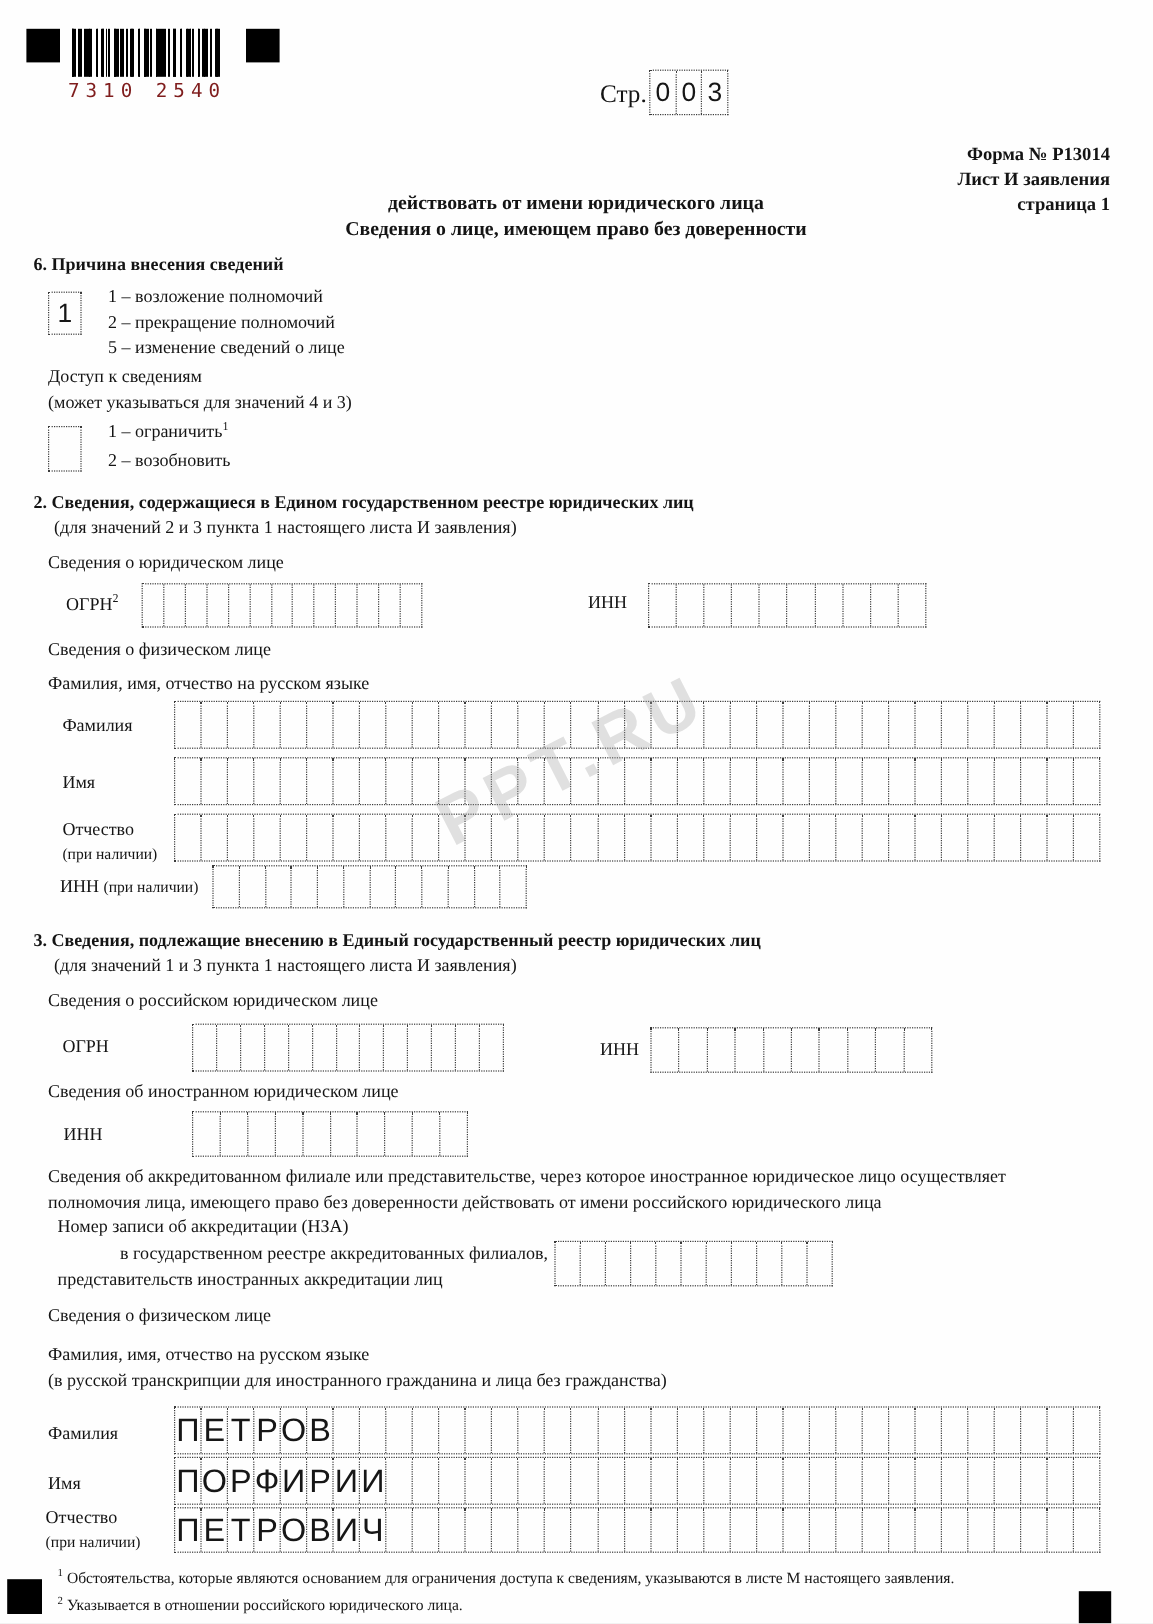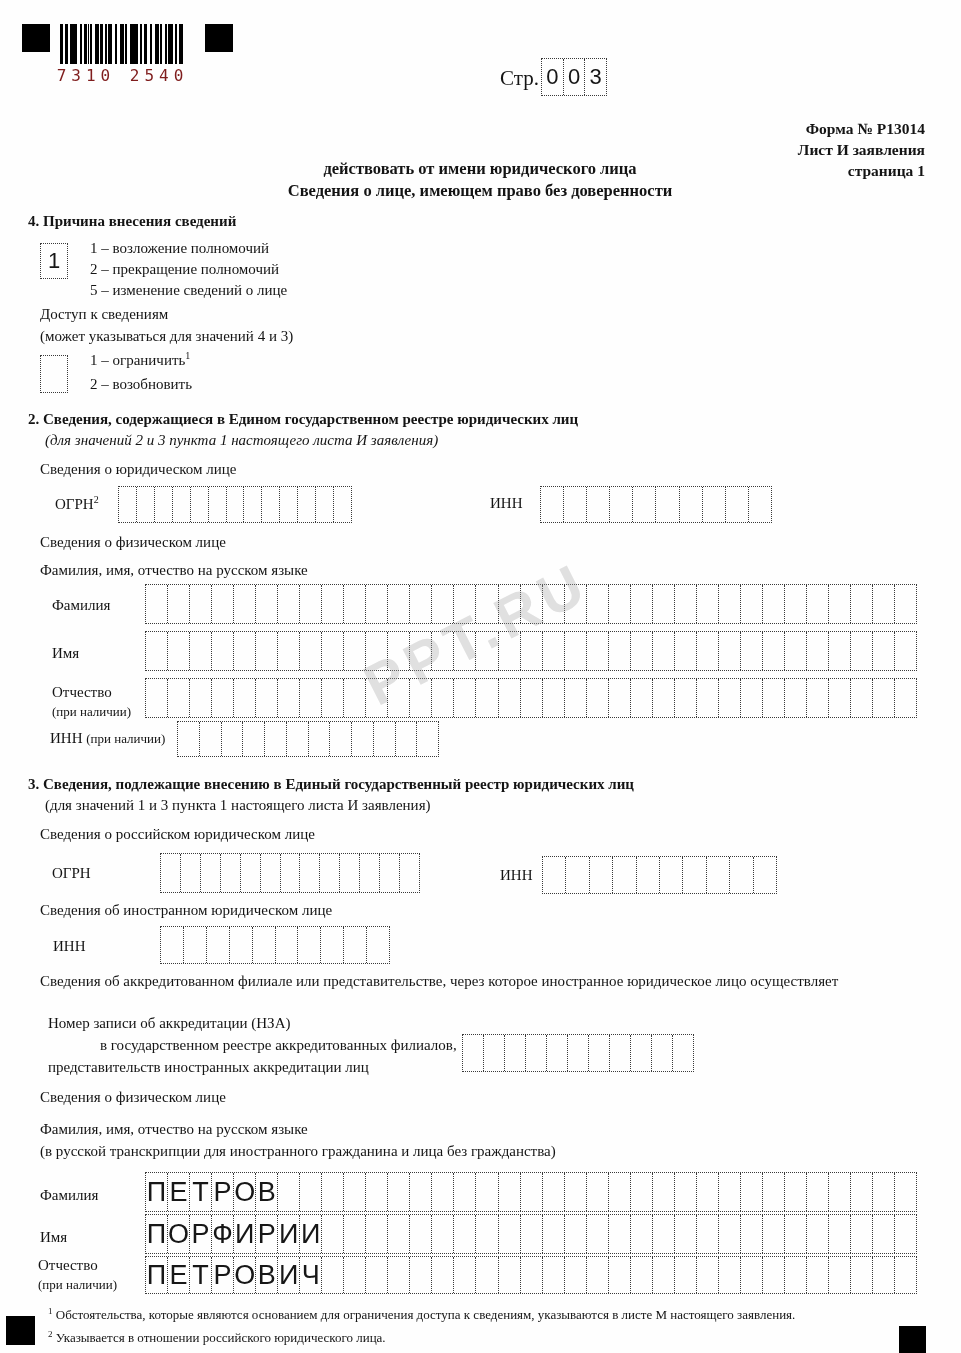--- a/index.html
+++ b/index.html
@@ -76,38 +76,38 @@
     <div>Форма № Р13014</div>
     <div>Лист И заявления</div>
     <div>страница 1</div>
   </div>
 
   <div class="title" style="top:158px;">
     <div>действовать от имени юридического лица</div>
     <div>Сведения о лице, имеющем право без доверенности</div>
   </div>
 
-  <div class="lbl bold" style="left:28px;top:212px;">4. Причина внесения сведений</div>
+  <div class="lbl bold" style="left:28px;top:212px;">6. Причина внесения сведений</div>
   <div class="cellfield cf-small" style="left:40px;top:243px;width:28px;height:36px;">
       <div class="cell">1</div>
     </div>
   <div class="lbl" style="left:90px;top:239px;">1 – возложение полномочий</div>
   <div class="lbl" style="left:90px;top:260px;">2 – прекращение полномочий</div>
   <div class="lbl" style="left:90px;top:281px;">5 – изменение сведений о лице</div>
 
   <div class="lbl" style="left:40px;top:305px;">Доступ к сведениям</div>
   <div class="lbl" style="left:40px;top:327px;">(может указываться для значений 4 и 3)</div>
   <div class="cellfield cf-small" style="left:40px;top:355px;width:28px;height:38px;">
       <div class="cell"></div>
     </div>
   <div class="lbl" style="left:90px;top:351px;"><span>1 – ограничить</span><sup>1</sup></div>
   <div class="lbl" style="left:90px;top:375px;"><span>2 – возобновить</span><sup></sup></div>
 
   <div class="lbl bold" style="left:28px;top:410px;">2. Сведения, содержащиеся в Едином государственном реестре юридических лиц</div>
-  <div class="lbl" style="left:45px;top:431px;font-style:italic;">(для значений 2 и 3 пункта 1 настоящего листа И заявления)</div>
+  <div class="lbl" style="left:45px;top:431px;">(для значений 2 и 3 пункта 1 настоящего листа И заявления)</div>
   <div class="lbl" style="left:40px;top:460px;">Сведения о юридическом лице</div>
 
   <div class="lbl" style="left:55px;top:495px;"><span>ОГРН</span><sup>2</sup></div>
   <div class="cellfield cf-small" style="left:118px;top:486px;width:234px;height:37px;">
       <div class="cell"></div>
       <div class="cell"></div>
       <div class="cell"></div>
       <div class="cell"></div>
       <div class="cell"></div>
       <div class="cell"></div>
@@ -313,20 +313,21 @@
       <div class="cell"></div>
       <div class="cell"></div>
       <div class="cell"></div>
       <div class="cell"></div>
       <div class="cell"></div>
       <div class="cell"></div>
       <div class="cell"></div>
     </div>
 
   <div class="lbl" style="left:40px;top:972px;">Сведения об аккредитованном филиале или представительстве, через которое иностранное юридическое лицо осуществляет</div>
+  <div class="lbl" style="left:40px;top:994px;">полномочия лица, имеющего право без доверенности действовать от имени российского юридического лица</div>
 
   <div class="lbl" style="left:48px;top:1014px;">Номер записи об аккредитации (НЗА)</div>
   <div class="lbl" style="left:64px;top:1036px;margin-left:36px;">в государственном реестре аккредитованных филиалов,</div>
   <div class="lbl" style="left:48px;top:1058px;">представительств иностранных аккредитации лиц</div>
   <div class="cellfield cf-small" style="left:462px;top:1034px;width:232px;height:38px;">
       <div class="cell"></div>
       <div class="cell"></div>
       <div class="cell"></div>
       <div class="cell"></div>
       <div class="cell"></div>

